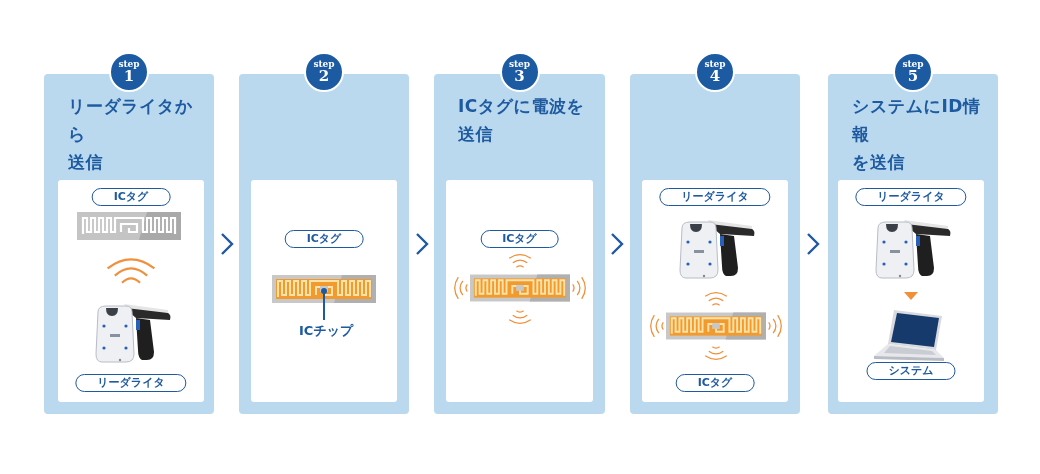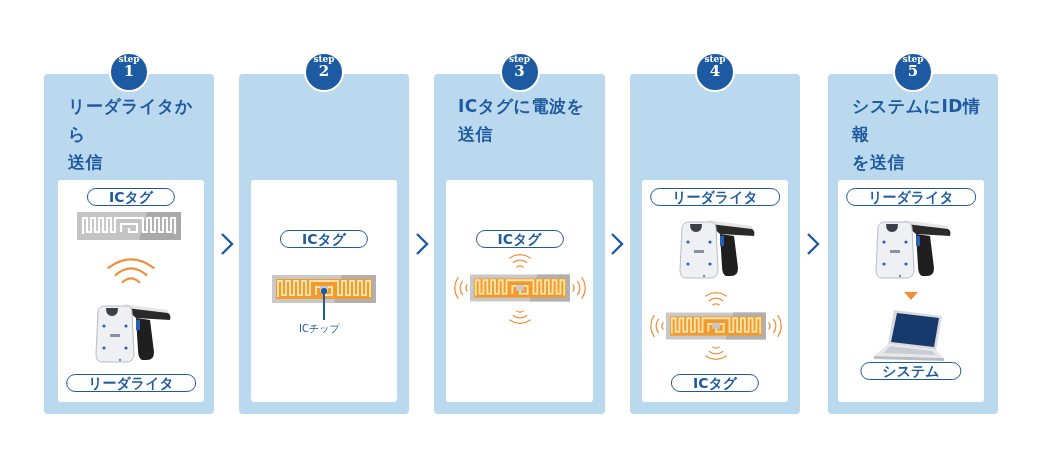--- a/index.html
+++ b/index.html
@@ -10,43 +10,43 @@
     position: absolute; top: 74px; height: 340px;
     background: #bad8ee; border-radius: 4px;
   }
   .badge {
     position: absolute; top: -22px; left: 50%; transform: translateX(-50%);
     width: 40px; height: 40px; border-radius: 50%;
     background: #1c5aa2; border: 2px solid #ffffff;
     color: #fff; text-align: center;
     font-family: "DejaVu Serif", "Liberation Serif", serif;
   }
-  .badge .s { display: block; font-size: 9px; font-weight: bold; line-height: 10px; }
+  .badge .s { display: block; font-size: 9px; font-weight: bold; line-height: 10px; margin-top: 5px; }
   .badge .n { display: block; font-size: 15px; font-weight: bold; line-height: 15px; }
 
   .title {
     position: absolute; left: 16px; top: 18px; right: 8px;
     color: #1e5aa0; font-size: 17px; font-weight: bold; line-height: 28px;
     letter-spacing: 0.5px;
     margin-left: 8px;
   }
   .panel {
     position: absolute; background: #ffffff; border-radius: 3px;
   }
   .pill {
     position: absolute; left: 50%; transform: translateX(-50%);
     border: 1.5px solid #1e5aa0; border-radius: 12px;
-    color: #1e5aa0; font-size: 14px; font-weight: bold; white-space: nowrap;
+    color: #1e5aa0; font-size: 11px; font-weight: bold; white-space: nowrap;
     padding: 1px 21px; background: #fff; line-height: 14px;
   }
   .chev {
     position: absolute; top: 232px; width: 14px; height: 24px;
   }
   .abs { position: absolute; }
-  .chiplabel { color: #1e5aa0; font-size: 10px; font-weight: normal; }
+  .chiplabel { color: #1e5aa0; font-size: 13px; font-weight: bold; }
 </style>
 </head>
 <body>
 
 <svg width="0" height="0" style="position:absolute">
   <defs>
 
     <symbol id="tag-gray" viewBox="0 0 104 28">
       <rect x="0" y="0" width="104" height="28" fill="#c4c4c4"></rect>
       <polygon points="70,0 104,0 104,28 62,28" fill="#a9a9a9"></polygon>

